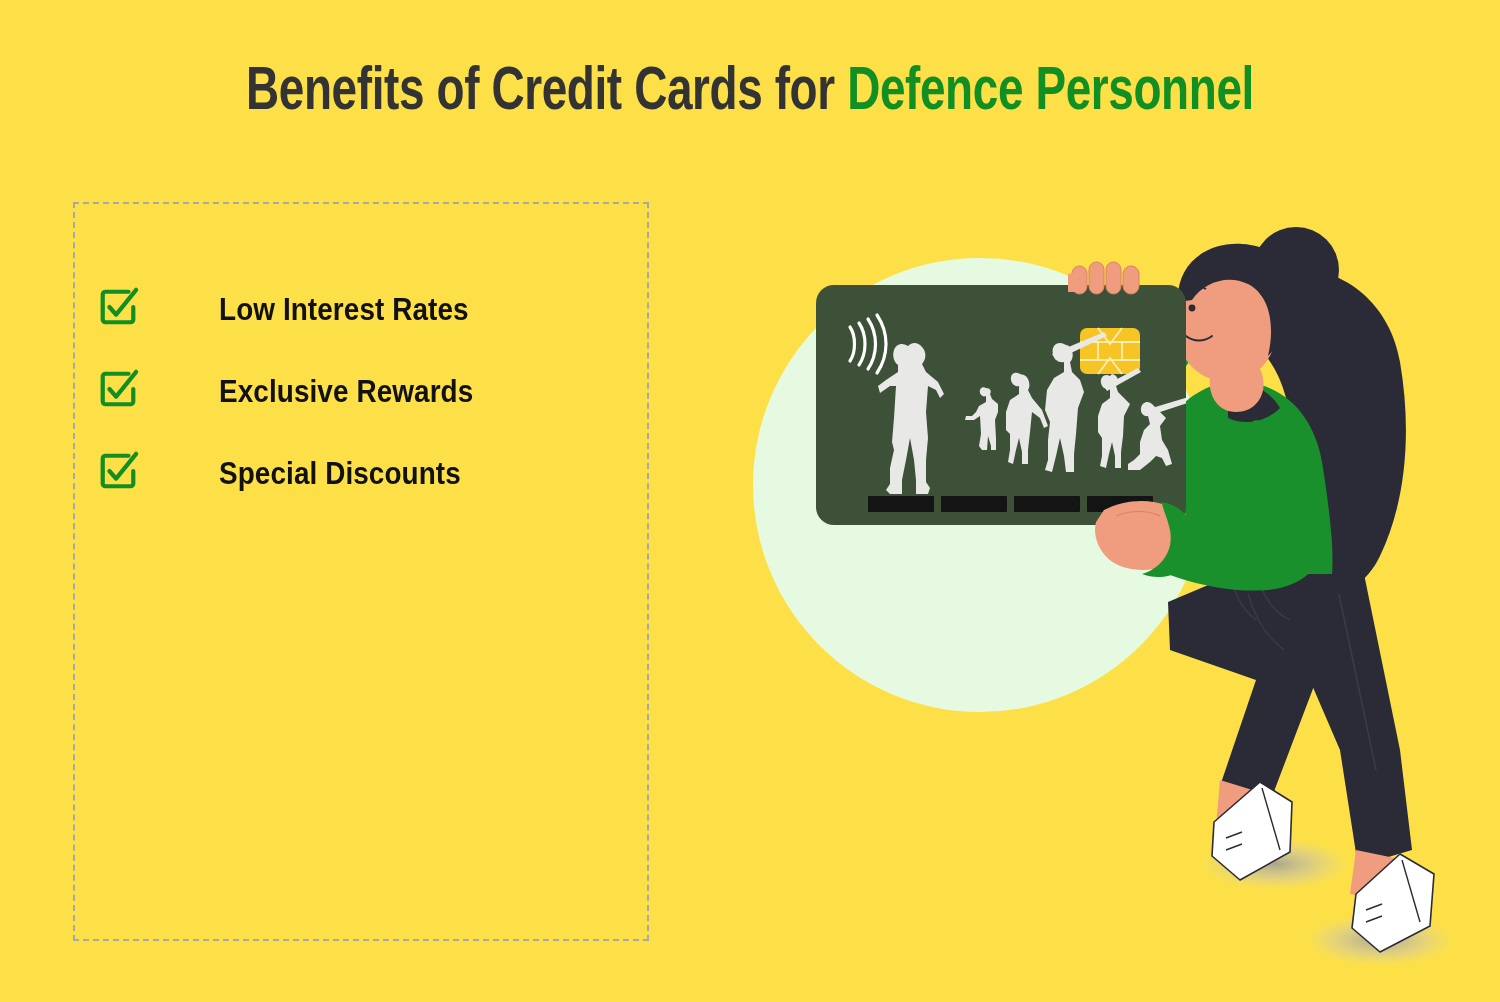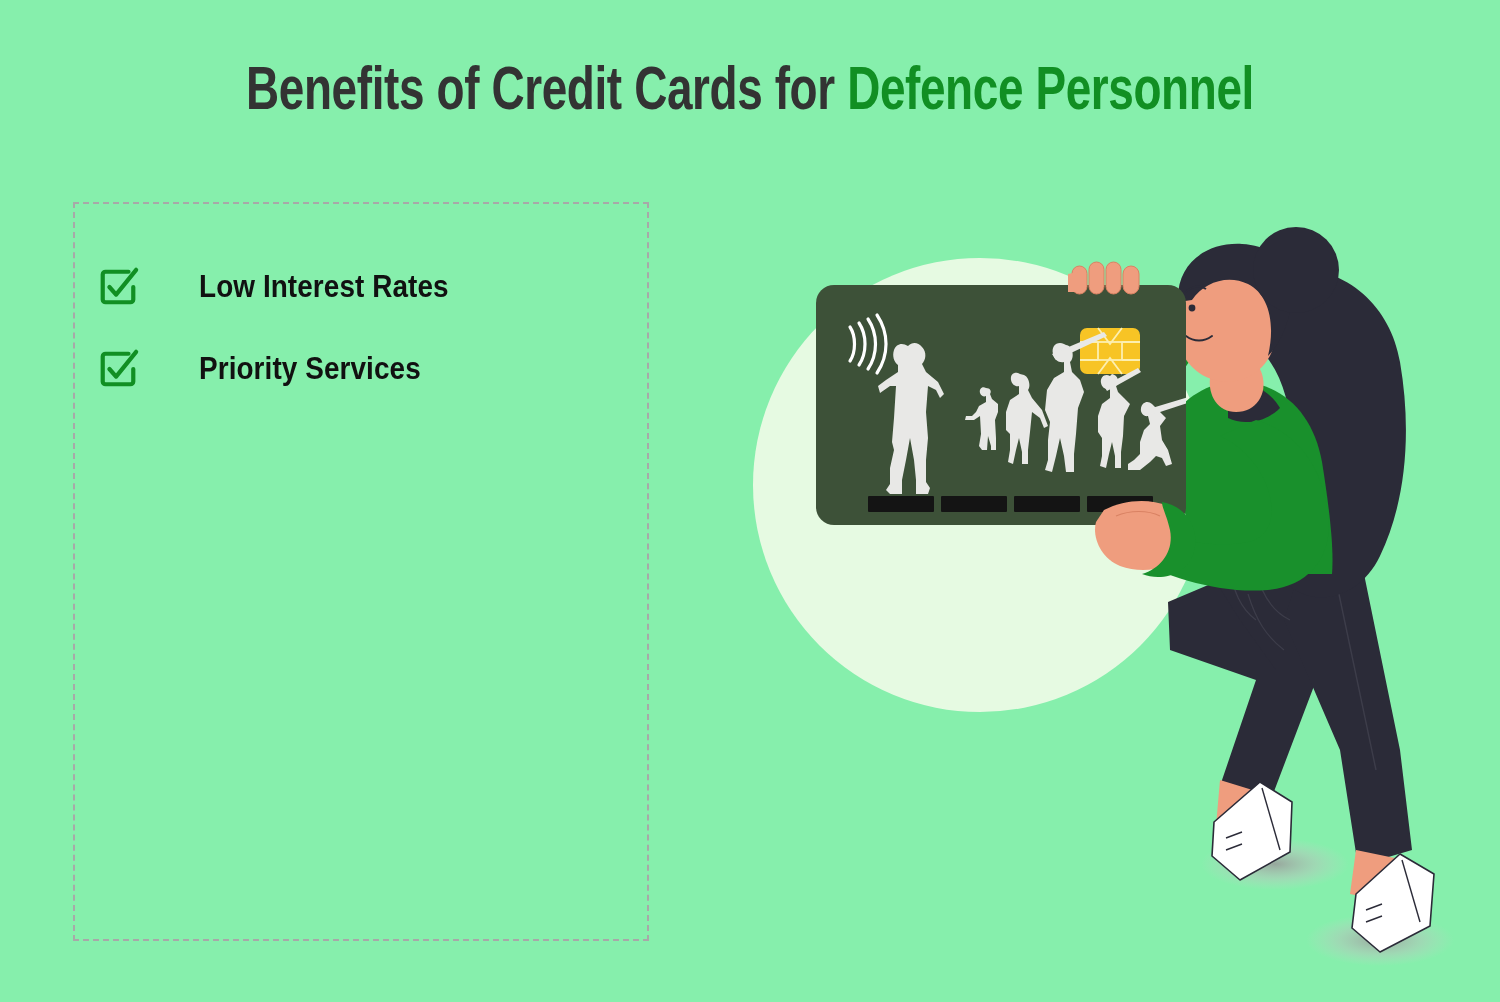--- a/index.html
+++ b/index.html
@@ -4,21 +4,21 @@
 <title>Benefits of Credit Cards for Defence Personnel</title>
 <style>
   * { margin:0; padding:0; box-sizing:border-box; }
   html,body { background:#ffffff; }
   body {
     width:1500px; height:1002px;
     font-family:"Liberation Sans", sans-serif;
     position:relative;
     overflow:hidden;
   }
-  .stage { position:absolute; inset:0; background:#86efac; }
+  .stage { position:absolute; inset:0; background:#fde047; }
 
   
   .title {
     position:absolute;
     left:0; right:0; top:52px;
     text-align:center;
     font-family:"Liberation Sans Narrow","Liberation Sans", sans-serif;
     font-size:62px;
     line-height:72px;
     font-weight:700;
@@ -40,23 +40,24 @@
   .list-items {
     position:absolute;
     left:0; top:0; width:100%; height:100%;
     padding:42px 0 28px 0;
     display:flex;
     flex-direction:column;
     justify-content:flex-start;
   }
   .list-item {
     display:flex;
-    align-items:center;
+    align-items:flex-end;
     height:82px;
     padding-left:22px;
+    gap:20px;
   }
   .chk {
     width:42px; height:42px;
     flex:0 0 42px;
     position:relative;
     margin-right:60px;
   }
   .chk svg { display:block; width:100%; height:100%; overflow:visible; }
   .item-label {
     font-family:"Liberation Sans Narrow","Liberation Sans", sans-serif;
@@ -97,21 +98,30 @@
           </span>
           <span class="item-label">Low Interest Rates</span>
         </div>
         <div class="list-item">
           <span class="chk">
             <svg viewBox="0 0 44 44" xmlns="http://www.w3.org/2000/svg">
               <path d="M33 6 H9 C7.3 6 6 7.3 6 9 V35 C6 36.7 7.3 38 9 38 H35 C36.7 38 38 36.7 38 35 V22" fill="none" stroke="#118f23" stroke-width="4.4" stroke-linecap="round" stroke-linejoin="round"></path>
               <path d="M13 22 L20 30 L41 4" fill="none" stroke="#118f23" stroke-width="4.4" stroke-linecap="round" stroke-linejoin="round"></path>
             </svg>
           </span>
-          <span class="item-label">Priority Services</span>
+          <span class="item-label">Exclusive Rewards</span>
+        </div>
+        <div class="list-item">
+          <span class="chk">
+            <svg viewBox="0 0 44 44" xmlns="http://www.w3.org/2000/svg">
+              <path d="M33 6 H9 C7.3 6 6 7.3 6 9 V35 C6 36.7 7.3 38 9 38 H35 C36.7 38 38 36.7 38 35 V22" fill="none" stroke="#118f23" stroke-width="4.4" stroke-linecap="round" stroke-linejoin="round"></path>
+              <path d="M13 22 L20 30 L41 4" fill="none" stroke="#118f23" stroke-width="4.4" stroke-linecap="round" stroke-linejoin="round"></path>
+            </svg>
+          </span>
+          <span class="item-label">Special Discounts</span>
         </div>
       </div>
   </div>
 
   <div class="illus">
     <svg viewBox="0 0 790 820" xmlns="http://www.w3.org/2000/svg">
       <defs>
         <radialGradient id="shadowGrad">
           <stop offset="0%" stop-color="#9a9a9a" stop-opacity="0.85"></stop>
           <stop offset="55%" stop-color="#bdbdbd" stop-opacity="0.45"></stop>

